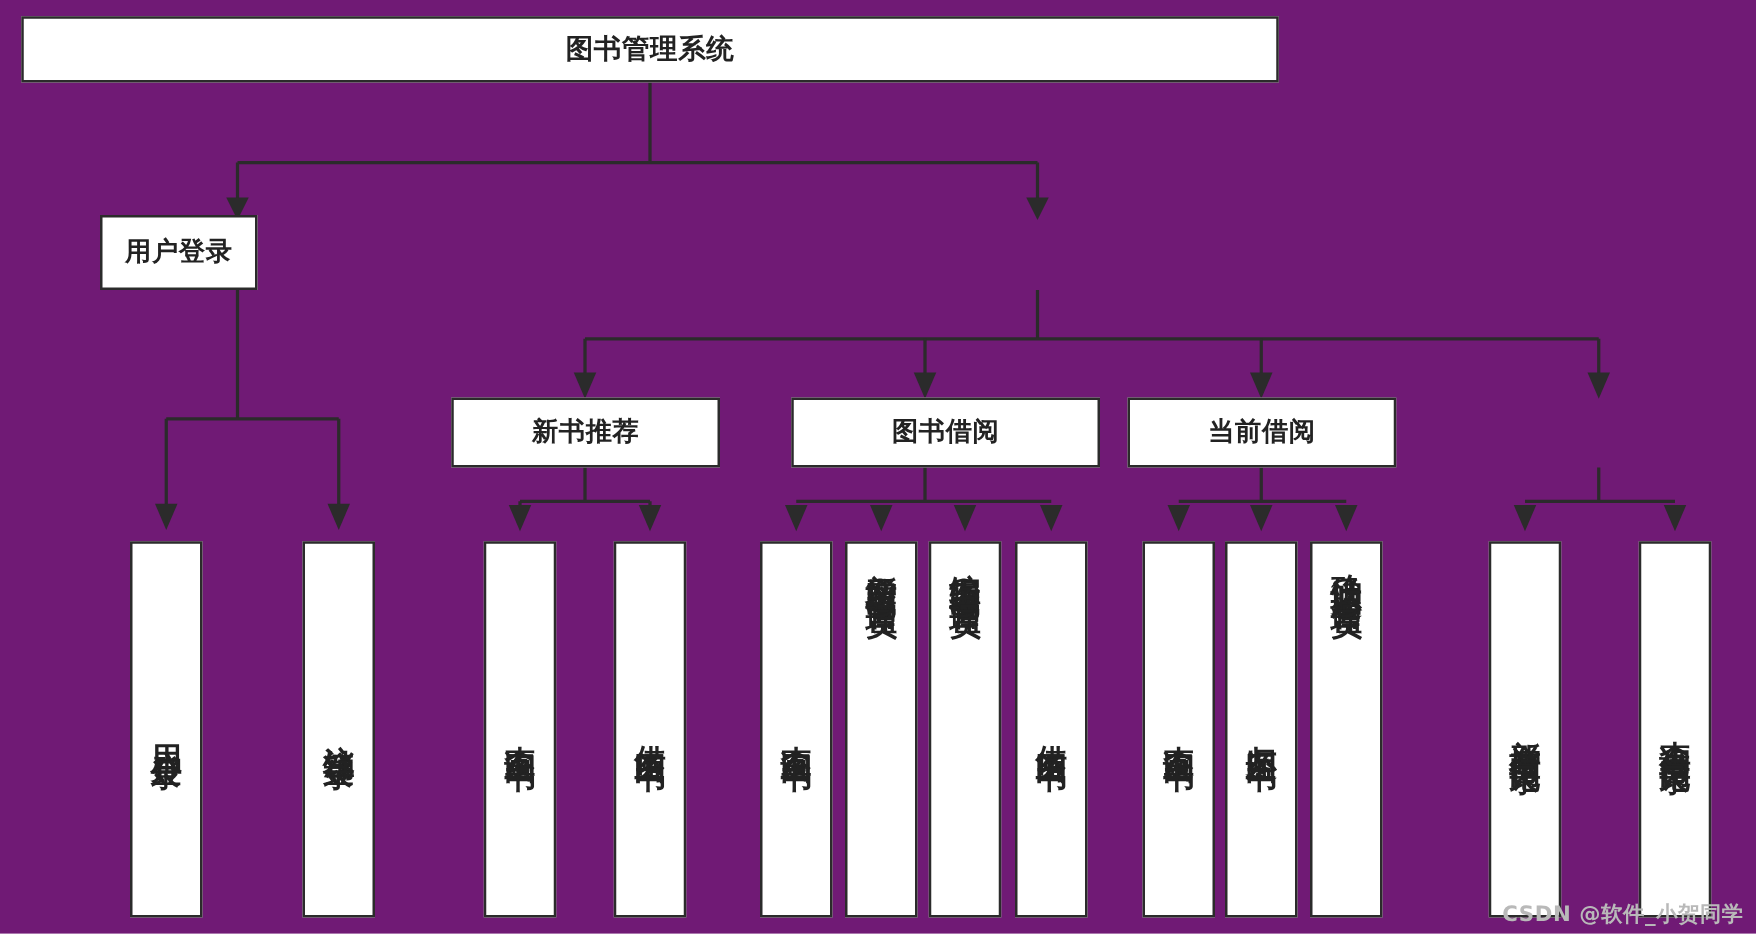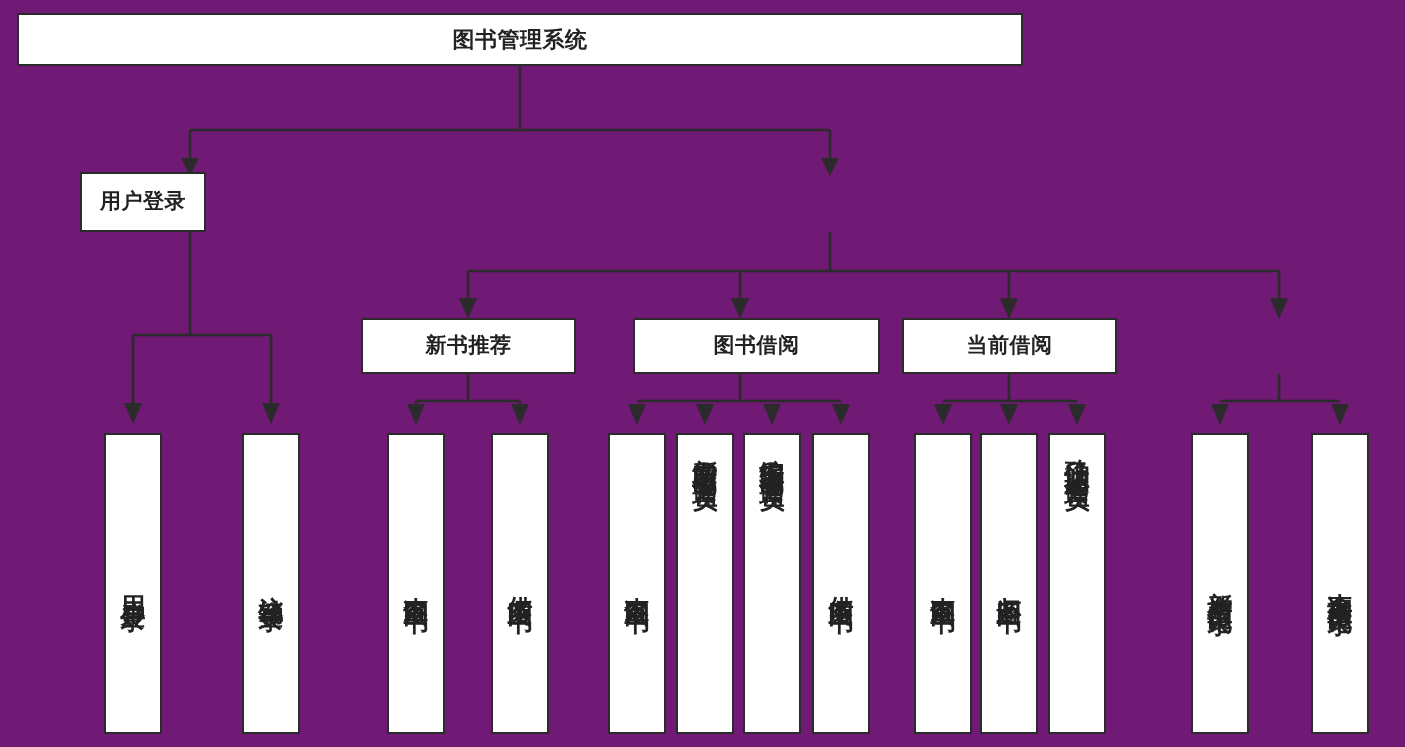--- a/index.html
+++ b/index.html
@@ -193,14 +193,15 @@
     <span class="lbl">确认归还（管理员）</span>
   </div>
 
   <div class="node v mid" style="left:1191px;top:433px;width:58px;height:301px;">
     <span class="lbl">新增借阅记录</span>
   </div>
   <div class="node v mid" style="left:1311px;top:433px;width:58px;height:301px;">
     <span class="lbl">查询借阅记录</span>
   </div>
 
+  <div class="watermark">CSDN @软件_小贺同学</div>
 
 </div>
 
 </body></html>

